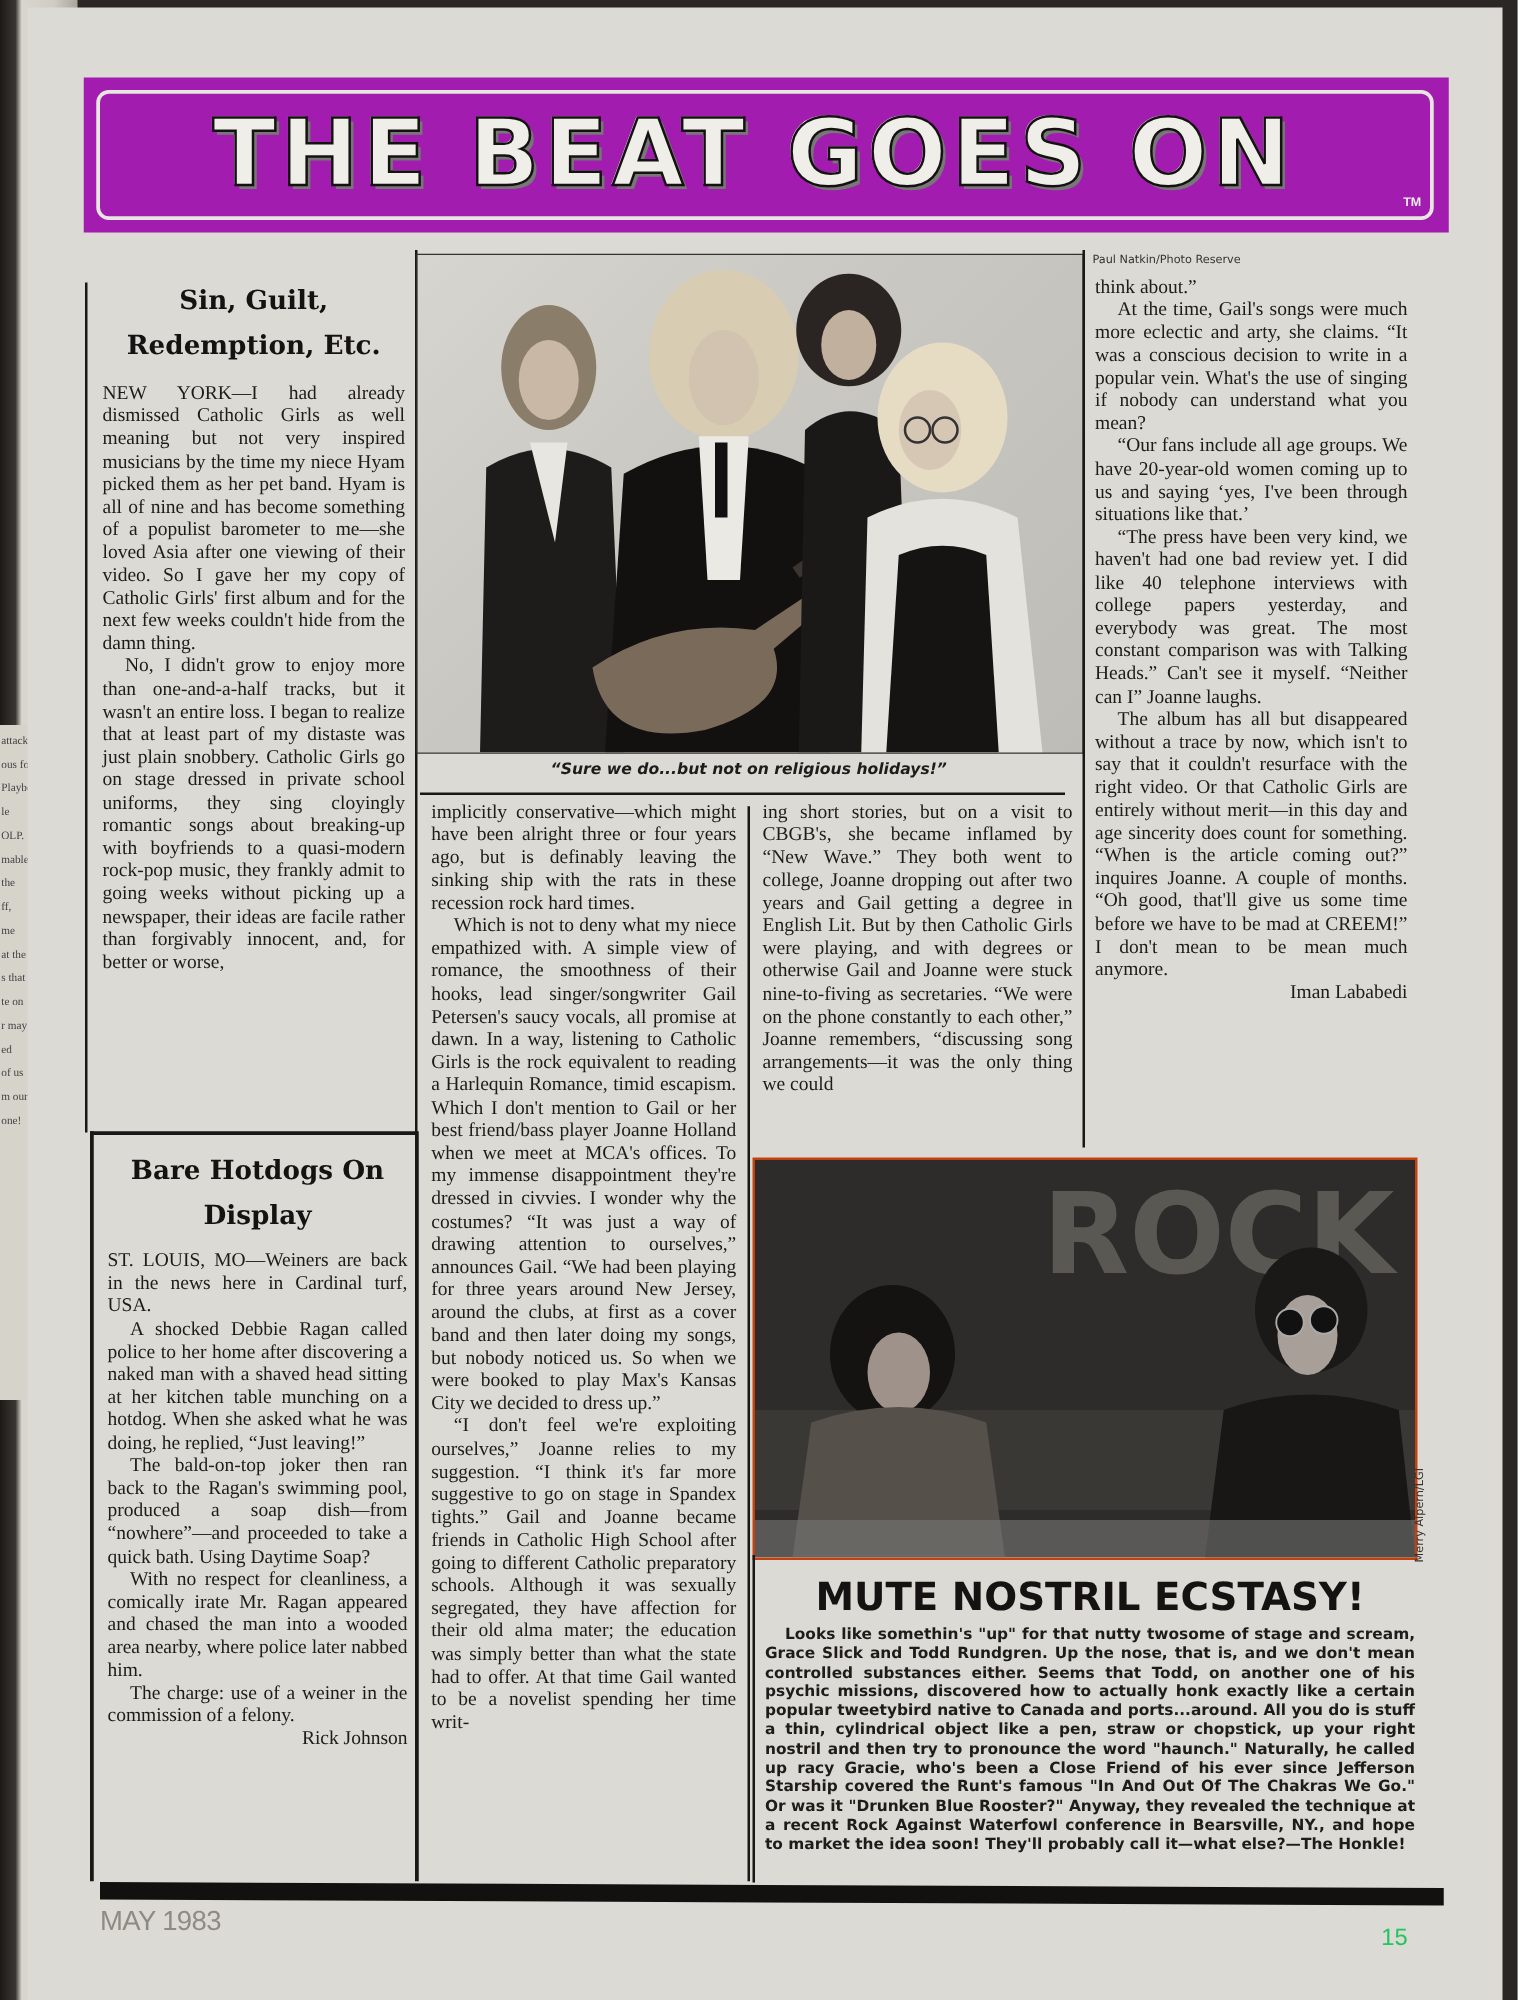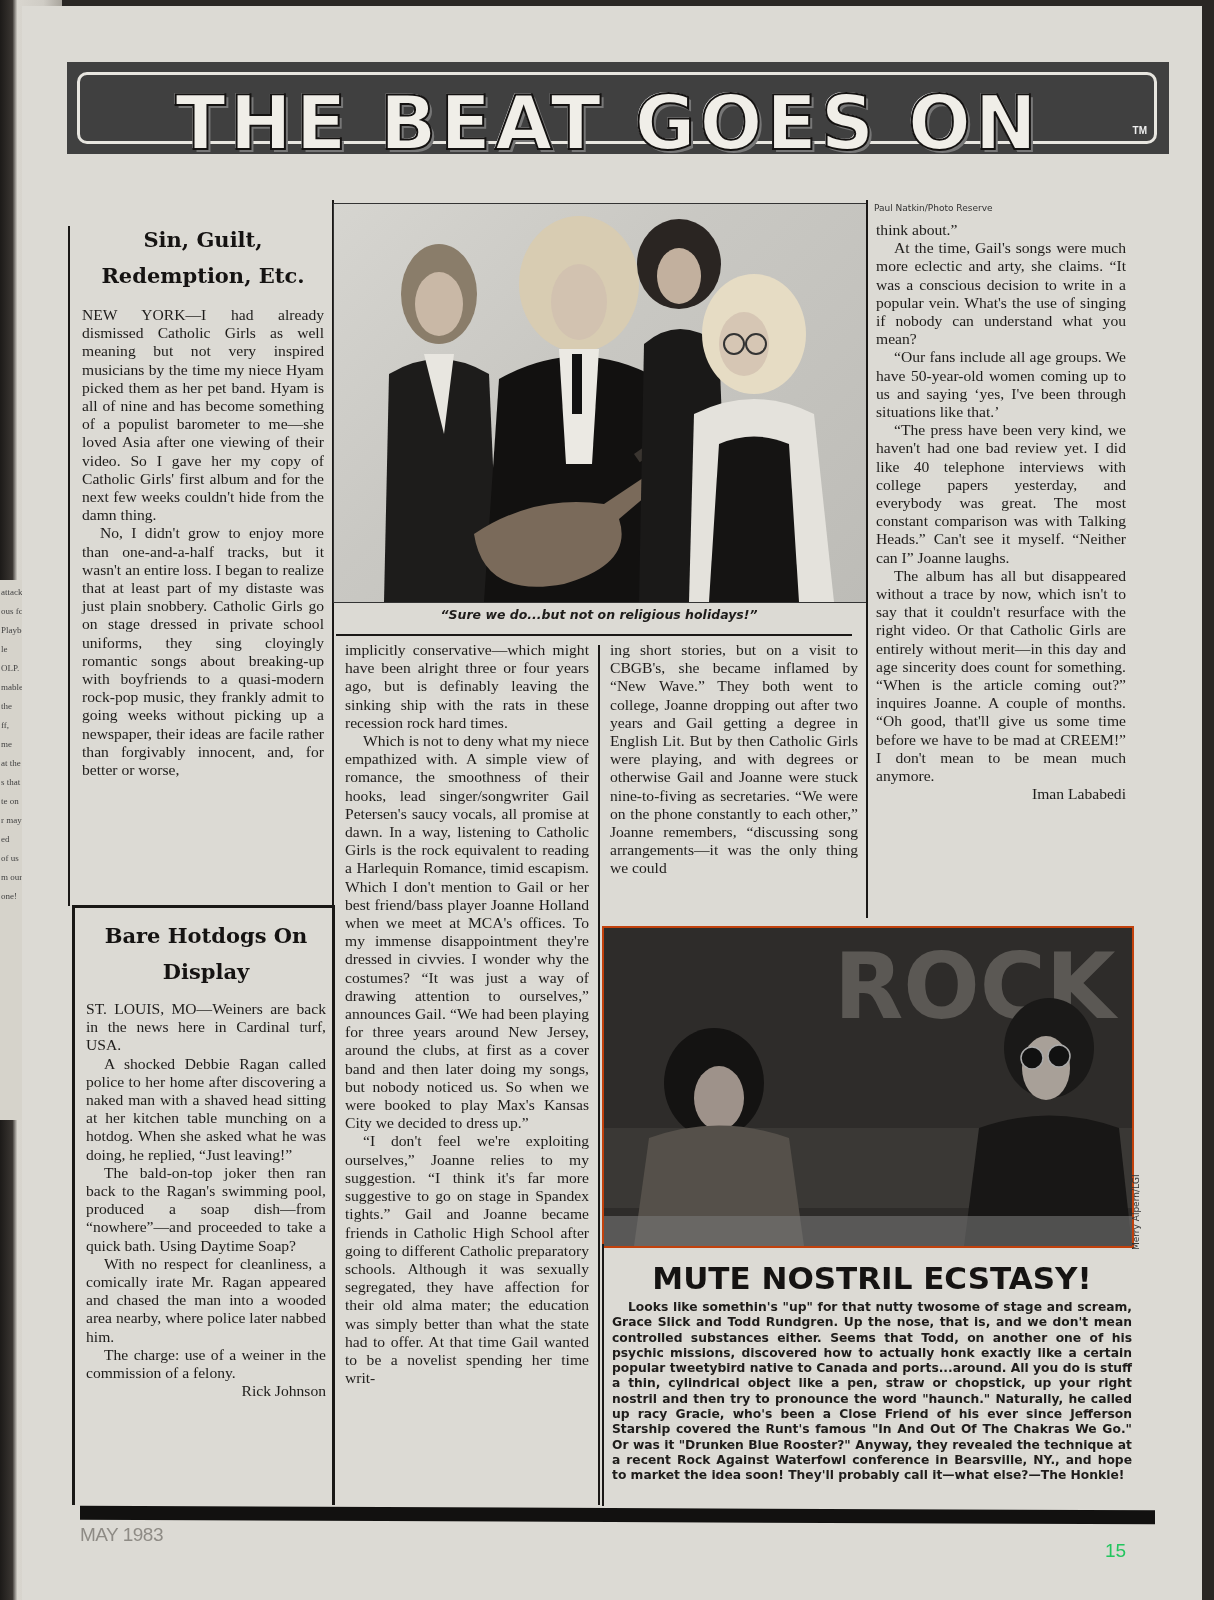--- a/index.html
+++ b/index.html
@@ -1,39 +1,39 @@
 <!DOCTYPE html>
 <html><head>
 <meta charset="utf-8">
 <style>
   html,body{margin:0;padding:0;}
   body{width:1214px;height:1600px;background:#2a2724;position:relative;overflow:hidden;font-family:"Liberation Sans",sans-serif;color:#1e1c1a;}
   .page{position:absolute;left:22px;top:6px;width:1180px;height:1594px;background:#dcdad4;}
   .gutter{position:absolute;left:0;top:0;width:62px;height:1600px;background:linear-gradient(90deg,#1c1a18 0%,#3a3632 20%,#d9d6cf 28%,#cfccc5 70%,#a9a59d 100%);}
   .prevpage{position:absolute;left:0;top:580px;width:26px;height:540px;background:#d6d3cb;overflow:hidden;}
   .prevpage span{display:block;font-family:"Liberation Serif",serif;font-size:9px;line-height:13px;color:#444;margin:6px 16px 0 1px;white-space:nowrap;}
-  .banner{position:absolute;left:67px;top:62px;width:1092px;height:92px;background:#404040;padding-left:10px;}
+  .banner{position:absolute;left:67px;top:62px;width:1092px;height:124px;background:#a21caf;}
   .banner-inner{position:absolute;left:10px;top:10px;right:12px;bottom:10px;border:3px solid #e8e6e0;border-radius:10px;}
   .banner-title{position:absolute;left:40px;right:60px;top:18px;text-align:center;font-family:"DejaVu Sans",sans-serif;font-weight:bold;font-size:74px;letter-spacing:4px;color:#f0eee8;-webkit-text-stroke:2px #141211;text-shadow:3px 3px 0 #777,-1px -1px 0 #fff;text-transform:uppercase;font-style:oblique 0deg;}
   .tm{position:absolute;right:22px;bottom:18px;font-size:10px;color:#eee;font-weight:bold;}
   .col{position:absolute;font-family:"Liberation Serif",serif;font-size:15.6px;line-height:18.2px;text-align:justify;hyphens:none;}
   .col p{margin:0;text-indent:18px;}
   .col p.first{text-indent:0;}
   .headline{font-family:"DejaVu Serif",serif;font-weight:bold;text-align:center;font-size:21px;line-height:36px;margin:0 0 12px 0;color:#151312;}
   .vrule{position:absolute;background:#1a1816;}
   .hrule{position:absolute;background:#1a1816;}
   .photo{position:absolute;overflow:hidden;}
   .caption{position:absolute;font-family:"DejaVu Sans",sans-serif;font-weight:bold;font-style:italic;font-size:12.5px;text-align:center;}
   .credit{position:absolute;font-family:"DejaVu Sans",sans-serif;font-size:9px;color:#333;}
   .byline{text-align:right;text-indent:0 !important;}
   .mute-title{position:absolute;left:612px;top:1260px;width:520px;text-align:center;font-family:"DejaVu Sans",sans-serif;font-weight:bold;font-size:31px;color:#151312;}
   .mute-body{position:absolute;left:612px;top:1300px;width:520px;font-family:"DejaVu Sans",sans-serif;font-weight:bold;font-size:12.3px;line-height:15.3px;text-align:justify;}
   .mute-body p{margin:0;text-indent:16px;}
   .footer-bar{position:absolute;left:80px;top:1508px;width:1075px;height:14px;background:#121110;transform:skewY(0.25deg);}
-  .footer-date{position:absolute;left:80px;top:1524px;font-family:"Liberation Sans",sans-serif;font-size:19px;color:#8e8b85;letter-spacing:-0.5px;}
+  .footer-date{position:absolute;left:80px;top:1524px;font-family:"Liberation Sans",sans-serif;font-size:22px;color:#8e8b85;letter-spacing:-0.5px;}
   .pagenum{position:absolute;left:1105px;top:1540px;font-family:"Liberation Sans",sans-serif;font-size:19px;color:#22c55e;}
 </style>
 </head>
 <body>
 
 <div class="gutter"></div>
 <div class="prevpage">
   <span>attack</span>
   <span>ous for</span>
   <span>Playboy</span>
@@ -123,21 +123,21 @@
 <div class="vrule" style="left:598px;top:645px;width:2px;height:860px;"></div>
 
 <div class="col" style="left:610px;top:641px;width:248px;">
   <p class="first">ing short stories, but on a visit to CBGB's, she became inflamed by “New Wave.” They both went to college, Joanne dropping out after two years and Gail getting a degree in English Lit. But by then Catholic Girls were playing, and with degrees or otherwise Gail and Joanne were stuck nine-to-fiving as secretaries. “We were on the phone constantly to each other,” Joanne remembers, “discussing song arrangements—it was the only thing we could</p>
 </div>
 <div class="vrule" style="left:866px;top:200px;width:2px;height:718px;"></div>
 
 <div class="col" style="left:876px;top:221px;width:250px;">
   <p class="first">think about.”</p>
   <p>At the time, Gail's songs were much more eclectic and arty, she claims. “It was a conscious decision to write in a popular vein. What's the use of singing if nobody can understand what you mean?</p>
-  <p>“Our fans include all age groups. We have 50-year-old women coming up to us and saying ‘yes, I've been through situations like that.’</p>
+  <p>“Our fans include all age groups. We have 20-year-old women coming up to us and saying ‘yes, I've been through situations like that.’</p>
   <p>“The press have been very kind, we haven't had one bad review yet. I did like 40 telephone interviews with college papers yesterday, and everybody was great. The most constant comparison was with Talking Heads.” Can't see it myself. “Neither can I” Joanne laughs.</p>
   <p>The album has all but disappeared without a trace by now, which isn't to say that it couldn't resurface with the right video. Or that Catholic Girls are entirely without merit—in this day and age sincerity does count for something. “When is the article coming out?” inquires Joanne. A couple of months. “Oh good, that'll give us some time before we have to be mad at CREEM!” I don't mean to be mean much anymore.</p>
   <p class="byline">Iman Lababedi</p>
 </div>
 
 <div class="photo" style="left:602px;top:926px;width:528px;height:318px;background:#e5e5e5;border:2px solid #c2410c;">
   <svg width="528" height="318" viewBox="0 0 528 318">
     <rect x="0" y="0" width="528" height="318" fill="#2e2c2a"></rect>
     <text x="230" y="90" font-family="DejaVu Sans" font-weight="bold" font-size="90" fill="#6e6b66" opacity="0.7">ROCK</text>
     <rect x="0" y="200" width="528" height="80" fill="#3a3835"></rect>

